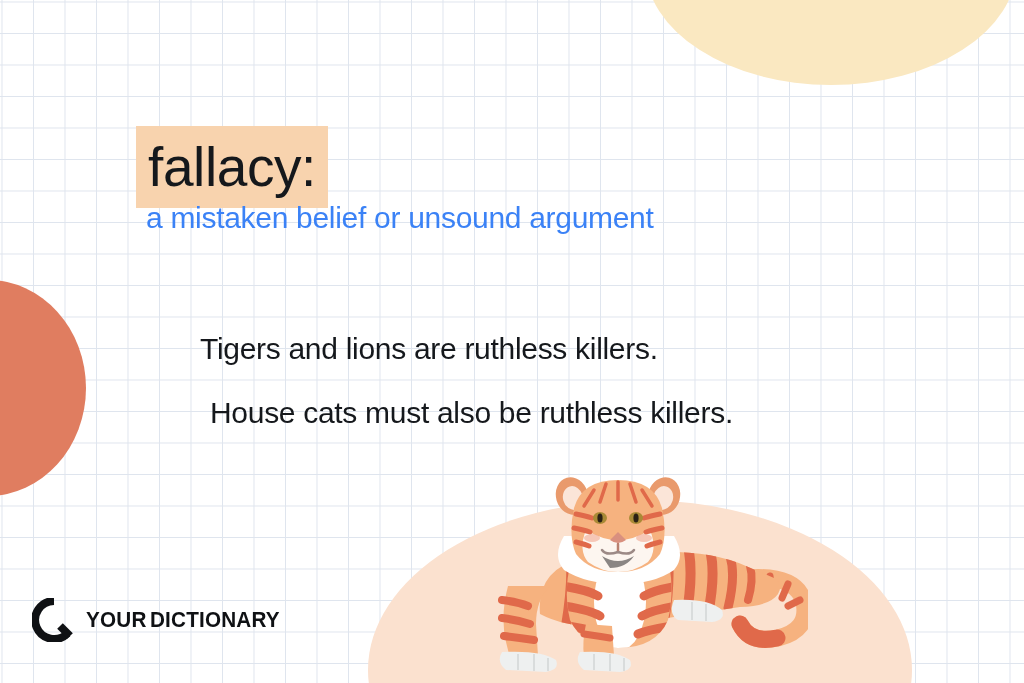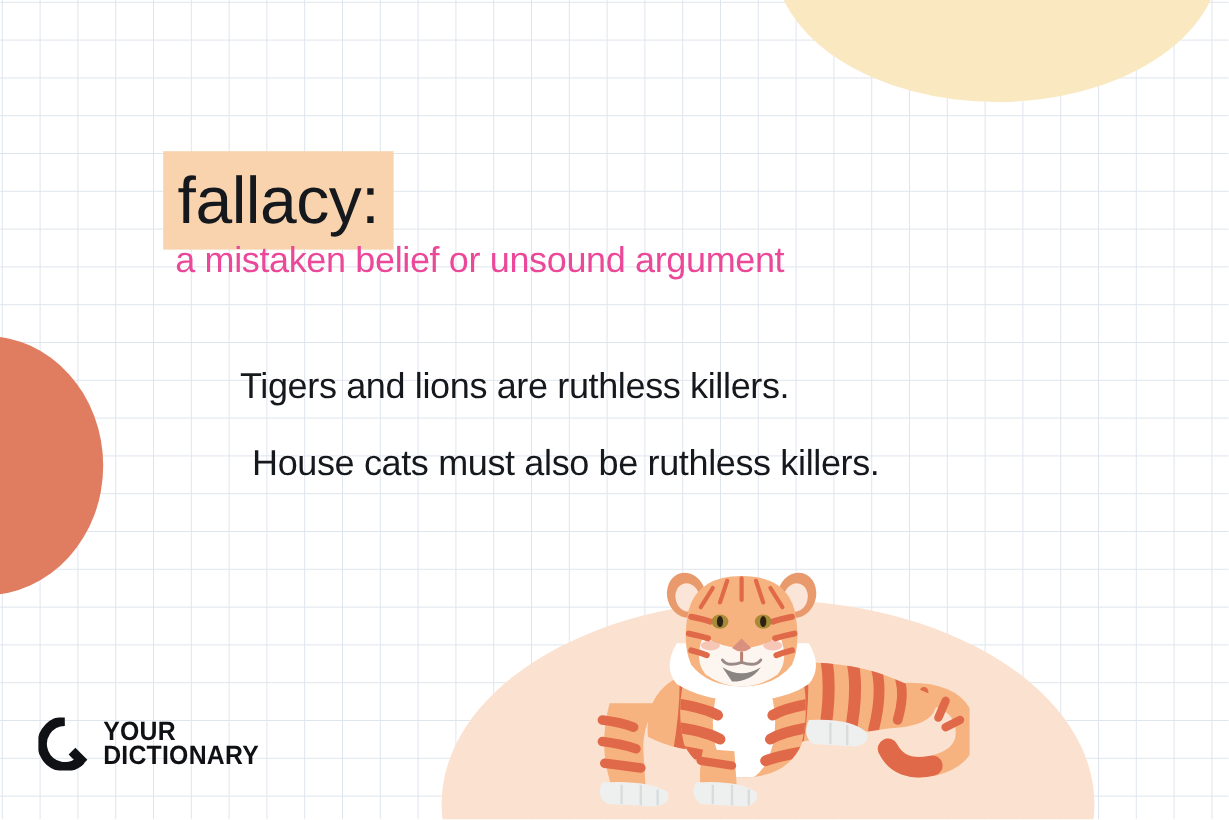--- a/index.html
+++ b/index.html
@@ -84,29 +84,29 @@
     padding: 14px 12px 13px 12px;
     white-space: nowrap;
   }
 
   .definition {
     position: absolute;
     left: 146px;
     top: 201px;
     font-size: 30px;
     font-weight: 400;
-    color: #ec4899;
+    color: #3b82f6;
     letter-spacing: -0.3px;
     white-space: nowrap;
   }
 
   .examples {
     position: absolute;
     left: 200px;
-    top: 306px;
+    top: 332px;
     width: 780px;
   }
   .example-line {
     font-size: 30px;
     font-weight: 400;
     color: #15181c;
     letter-spacing: -0.3px;
     white-space: nowrap;
     margin: 0 0 30px 0;
   }
@@ -123,21 +123,21 @@
     z-index: 6;
   }
   .logo-mark {
     width: 44px;
     height: 44px;
     flex: 0 0 auto;
     display: block;
   }
   .logo-text {
     display: flex;
-    flex-direction: column;
+    flex-direction: row;
     line-height: 0.92;
   }
   .logo-text span {
     font-family: "Liberation Sans", sans-serif;
     font-weight: bold;
     font-size: 22px;
     letter-spacing: 0.2px;
     color: #0f1114;
     transform: scaleX(0.94);
     transform-origin: left center;

